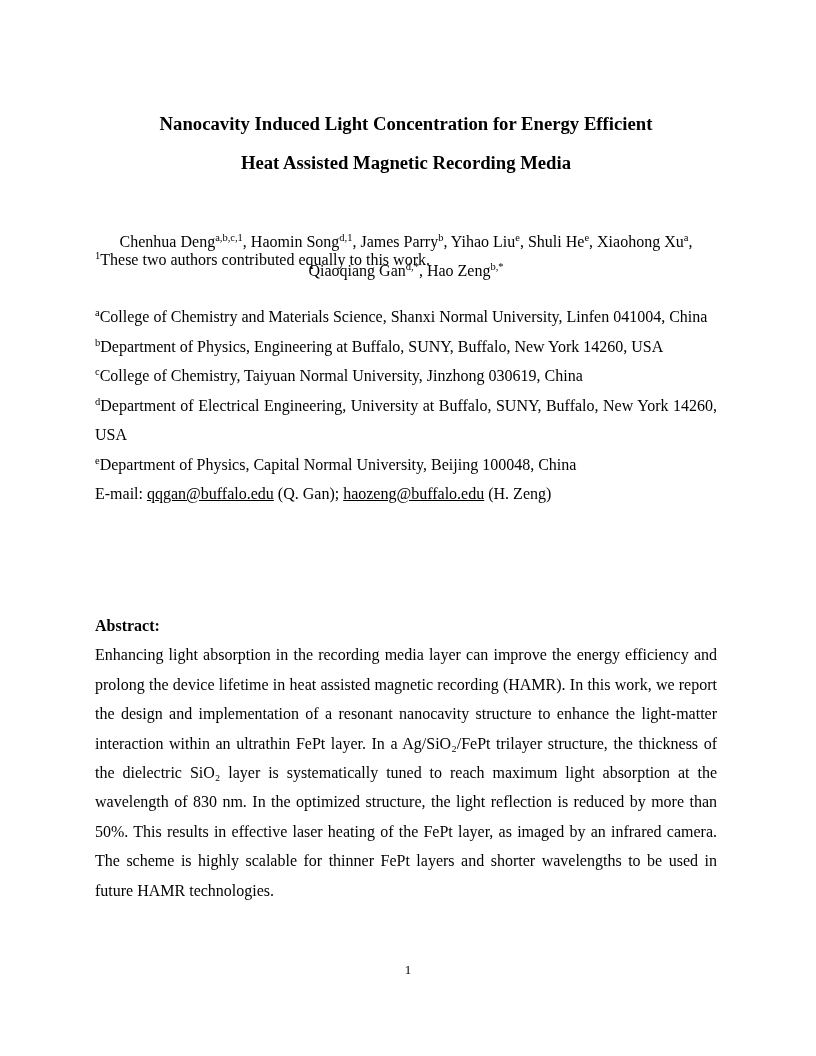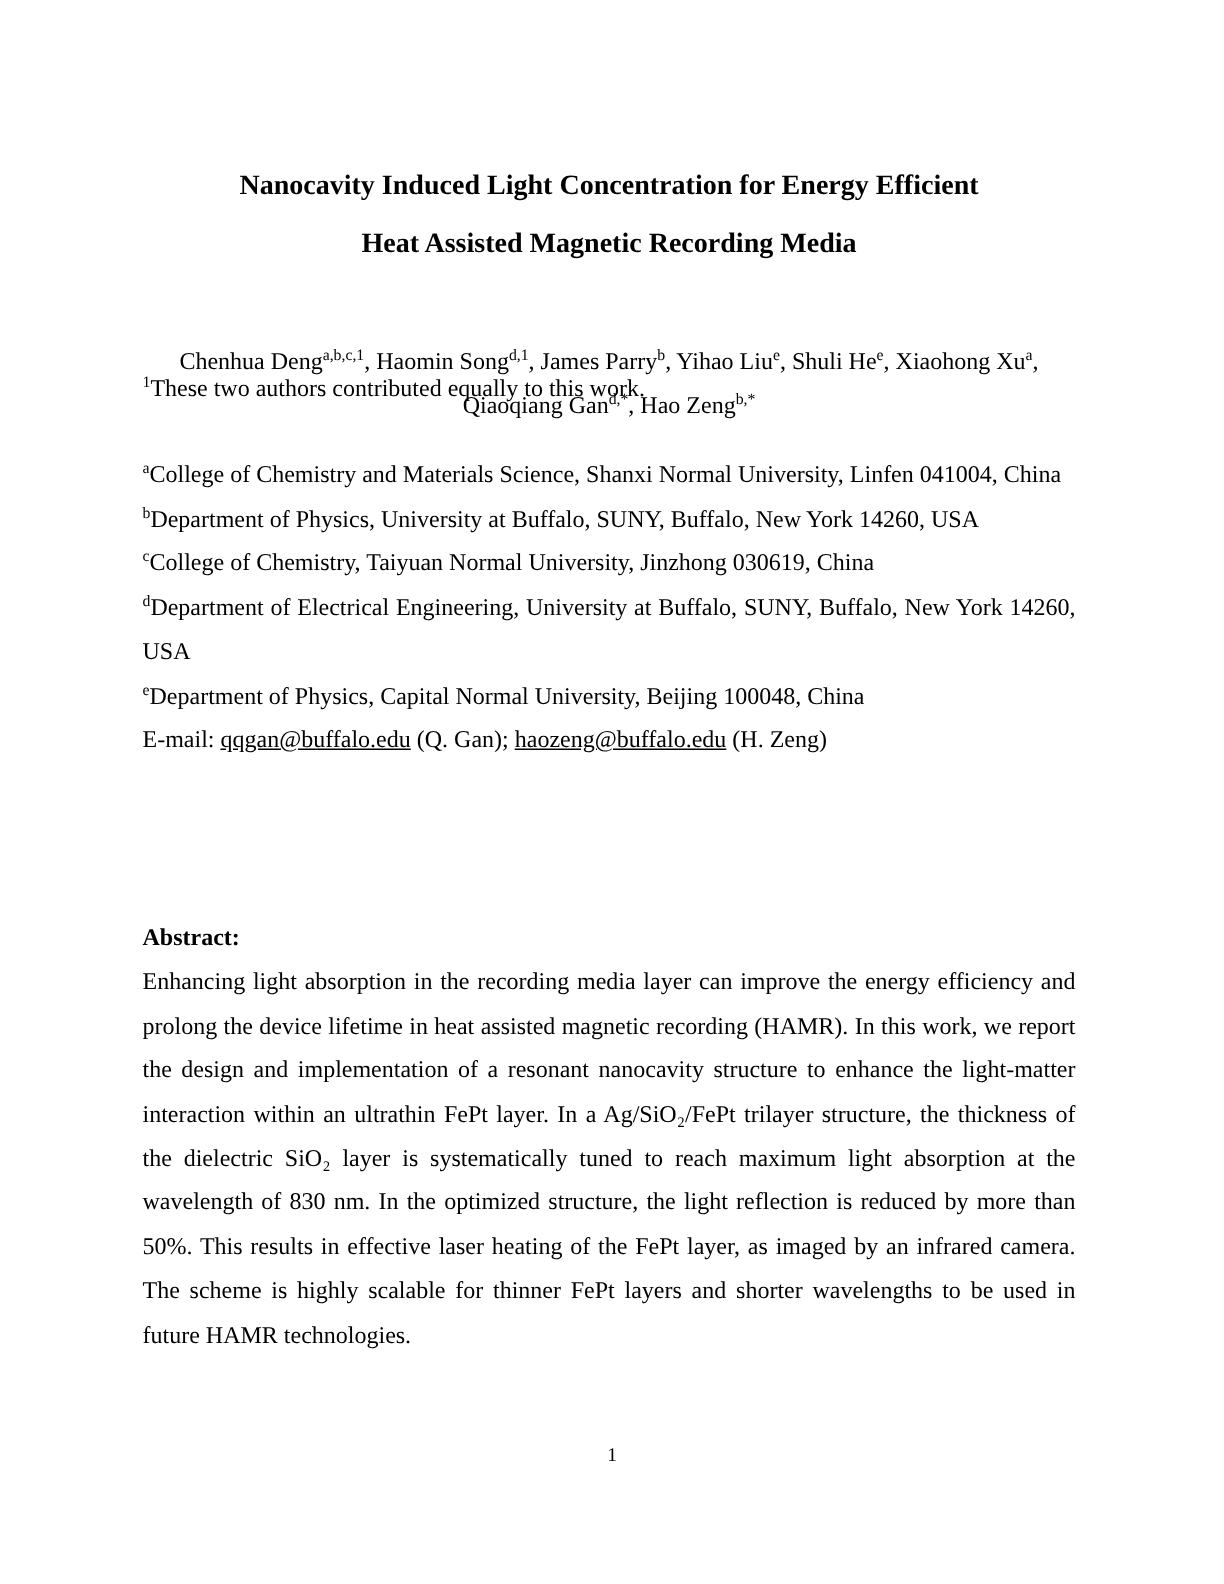--- a/index.html
+++ b/index.html
@@ -85,21 +85,21 @@
     </div>
     <div>
       <span><span>Qiaoqiang Gan</span><sup class="sup">d,*</sup><span>, </span></span><span><span>Hao Zeng</span><sup class="sup">b,*</sup><span></span></span>
     </div>
   </div>
 
   <p class="col footnote"><sup class="sup">1</sup><span>These two authors contributed equally to this work.</span></p>
 
   <div class="col affils">
     <p class="just"><sup class="sup">a</sup><span>College of Chemistry and Materials Science, Shanxi Normal University, Linfen 041004, China</span></p>
-    <p class="just"><sup class="sup">b</sup><span>Department of Physics, University at Buffalo, SUNY, Buffalo, New York 14260, USA</span></p>
+    <p class="just"><sup class="sup">b</sup><span>Department of Physics, Engineering at Buffalo, SUNY, Buffalo, New York 14260, USA</span></p>
     <p class="just"><sup class="sup">c</sup><span>College of Chemistry, Taiyuan Normal University, Jinzhong 030619, China</span></p>
     <p class="just"><sup class="sup">d</sup><span>Department of Electrical Engineering, University at Buffalo, SUNY, Buffalo, New York 14260, USA</span></p>
     <p class="just"><sup class="sup">e</sup><span>Department of Physics, Capital Normal University, Beijing 100048, China</span></p>
     <p><span>E-mail: </span><a class="email-link">qqgan@buffalo.edu</a><span> (Q. Gan); </span><a class="email-link">haozeng@buffalo.edu</a><span> (H. Zeng)</span></p>
   </div>
 
 
   <section class="col abstract">
     <h2 class="abs-head">Abstract:</h2>
     <p class="just">Enhancing light absorption in the recording media layer can improve the energy efficiency and prolong the device lifetime in heat assisted magnetic recording (HAMR). In this work, we report the design and implementation of a resonant nanocavity structure to enhance the light-matter interaction within an ultrathin FePt layer. In a Ag/SiO₂/FePt trilayer structure, the thickness of the dielectric SiO₂ layer is systematically tuned to reach maximum light absorption at the wavelength of 830 nm. In the optimized structure, the light reflection is reduced by more than 50%. This results in effective laser heating of the FePt layer, as imaged by an infrared camera. The scheme is highly scalable for thinner FePt layers and shorter wavelengths to be used in future HAMR technologies.</p>

